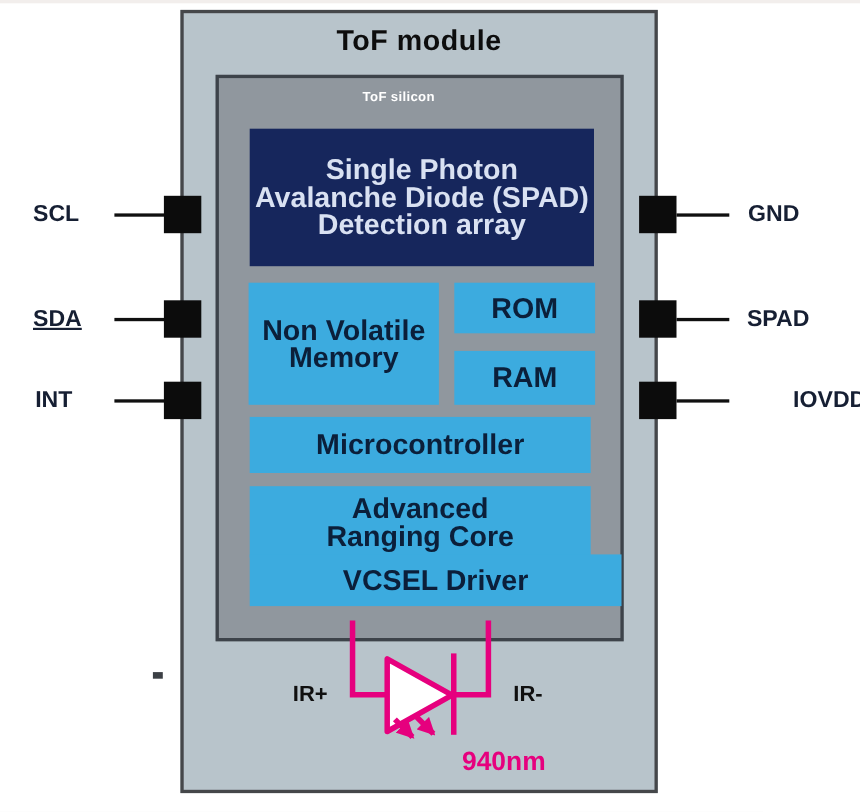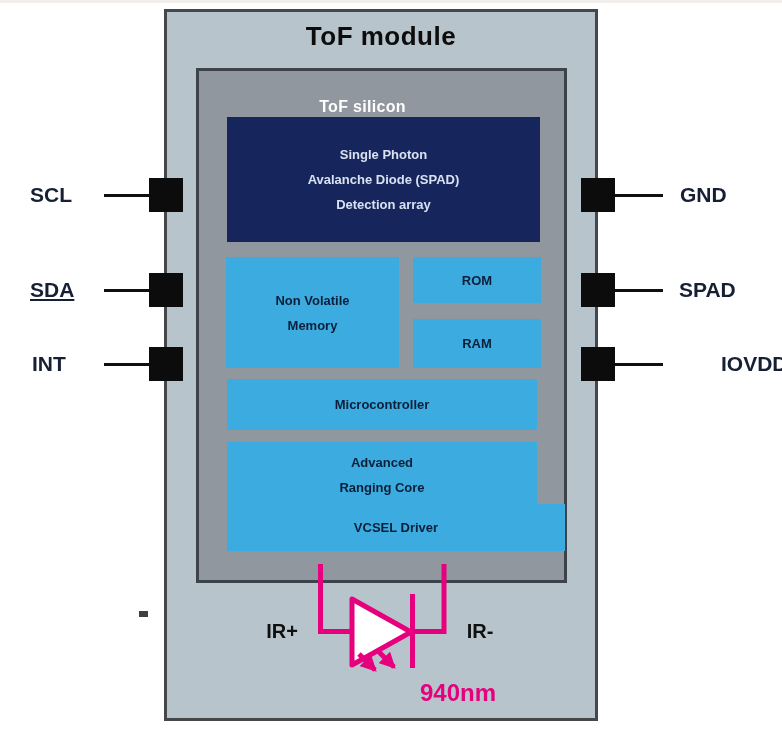--- a/index.html
+++ b/index.html
@@ -23,30 +23,30 @@
     left: 164px; top: 21px; width: 434px;
     text-align: center; font-size: 26px; font-weight: bold;
     color: var(--c-title_text, #0d0d0d); letter-spacing: 0.5px;
   }
   .silicon-box {
     left: 196px; top: 68px; width: 371px; height: 515px;
     background: var(--c-silicon_bg, #90979e);
     border: 3px solid var(--c-silicon_border, #3d434a);
   }
   .silicon-title {
-    left: 196px; top: 98px; width: 333px;
-    text-align: center; font-size: 16px; font-weight: bold;
+    left: 196px; top: 81px; width: 333px;
+    text-align: center; font-size: 12px; font-weight: bold;
     color: #ffffff; letter-spacing: 0.3px;
   }
 
   .block {
     display: flex; flex-direction: column;
     align-items: center; justify-content: center;
     text-align: center; font-weight: bold;
-    font-size: 13px; line-height: 25px;
+    font-size: 26px; line-height: 25px;
     color: var(--c-block_text, #0b1f3a);
     background: var(--c-light_blue, #3cabdf);
   }
   .block.navy {
     background: var(--c-navy, #16265c);
     color: var(--c-spad_text, #d9e1f2);
   }
   .spad-box  { left: 227px; top: 117px; width: 313px; height: 125px; }
   .nvm-box   { left: 226px; top: 257px; width: 173px; height: 111px; }
   .rom-box   { left: 413px; top: 257px; width: 128px; height: 46px; }

